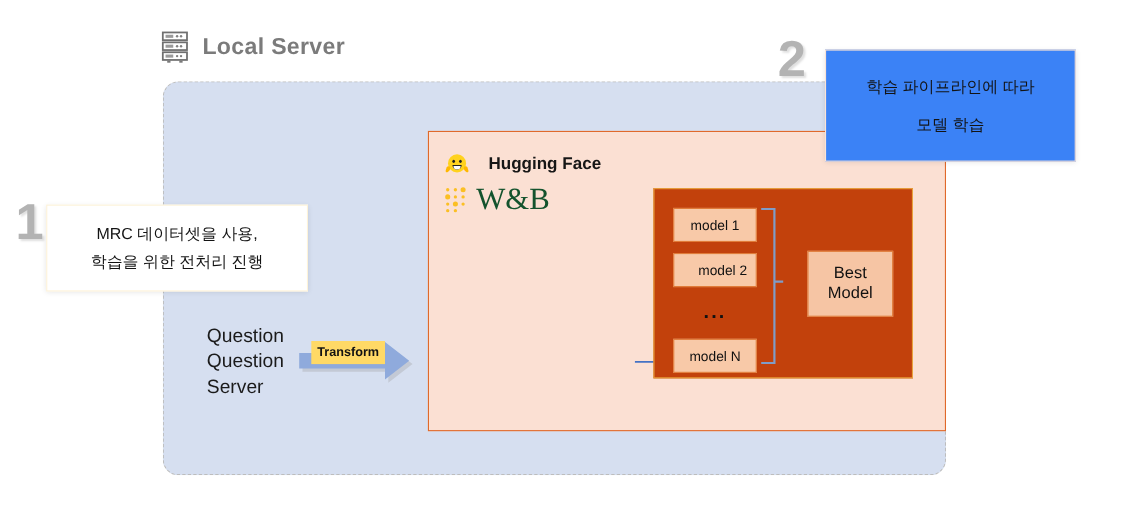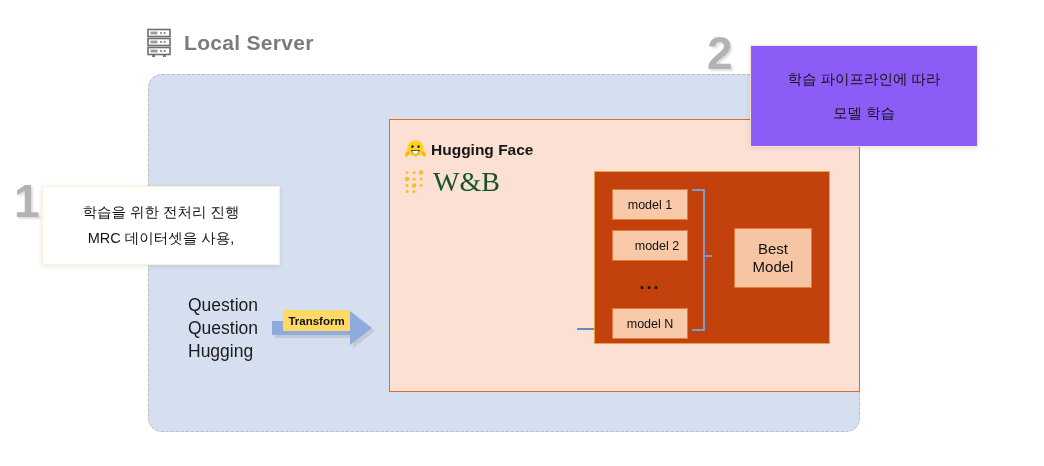--- a/index.html
+++ b/index.html
@@ -63,21 +63,21 @@
     background: #fbe0d3;
     border: 1.5px solid #e0692a;
     box-sizing: border-box;
   }
   #hf-logo-row {
     position: absolute;
     left: 14px;
     top: 18px;
     display: flex;
     align-items: center;
-    gap: 4px;
+    gap: 17px;
     text-align: center;
   }
   #hf-face {
     width: 23px;
     height: 23px;
     display: block;
   }
   #hf-label {
     font-size: 15.5px;
     font-weight: bold;
@@ -271,21 +271,21 @@
     text-shadow: 2px 2px 2px rgba(0,0,0,0.13);
   }
 
   
   #callout-2 {
     position: absolute;
     left: 750px;
     top: 45px;
     width: 228px;
     height: 102px;
-    background: #8b5cf6;
+    background: #3b82f6;
     border: 1.5px solid #fbe3d6;
     box-sizing: border-box;
     display: flex;
     flex-direction: column;
     align-items: center;
     justify-content: center;
     gap: 15px;
     box-shadow: 0 1px 5px rgba(0,0,0,0.10);
   }
   #callout-2 .c-line {
@@ -327,21 +327,21 @@
       <rect x="17" y="27" width="3" height="2" fill="#7a7a7a"></rect>
     </svg>
     <div id="server-title">Local Server</div>
   </div>
 
   <div id="blue-panel"></div>
 
   <div id="qca-text">
     <div>Question</div>
     <div>Question</div>
-    <div>Hugging</div>
+    <div>Server</div>
   </div>
 
   <svg id="transform-arrow-svg" viewBox="0 0 115 50">
     <g transform="translate(2,3)">
       <path d="M0,12 L78,12 L78,2 L100,19 L78,36 L78,26 L0,26 Z" fill="#9b9b9b" opacity="0.32" transform="translate(3,3)"></path>
       <path d="M0,12 L78,12 L78,2 L100,19 L78,36 L78,26 L0,26 Z" fill="#8faadc"></path>
     </g>
   </svg>
   <div id="transform-chip">Transform</div>
 
@@ -395,22 +395,22 @@
     </svg>
 
     <div id="best-model-box">
       <span>Best</span>
       <span>Model</span>
     </div>
   </div>
 
   <div id="badge-1">1</div>
   <div id="callout-1">
+    <div class="c-line">MRC 데이터셋을 사용,</div>
     <div class="c-line">학습을 위한 전처리 진행</div>
-    <div class="c-line">MRC 데이터셋을 사용,</div>
   </div>
 
   <div id="badge-2">2</div>
   <div id="callout-2">
     <div class="c-line">학습 파이프라인에 따라</div>
     <div class="c-line">모델 학습</div>
   </div>
 
 </div>
 

